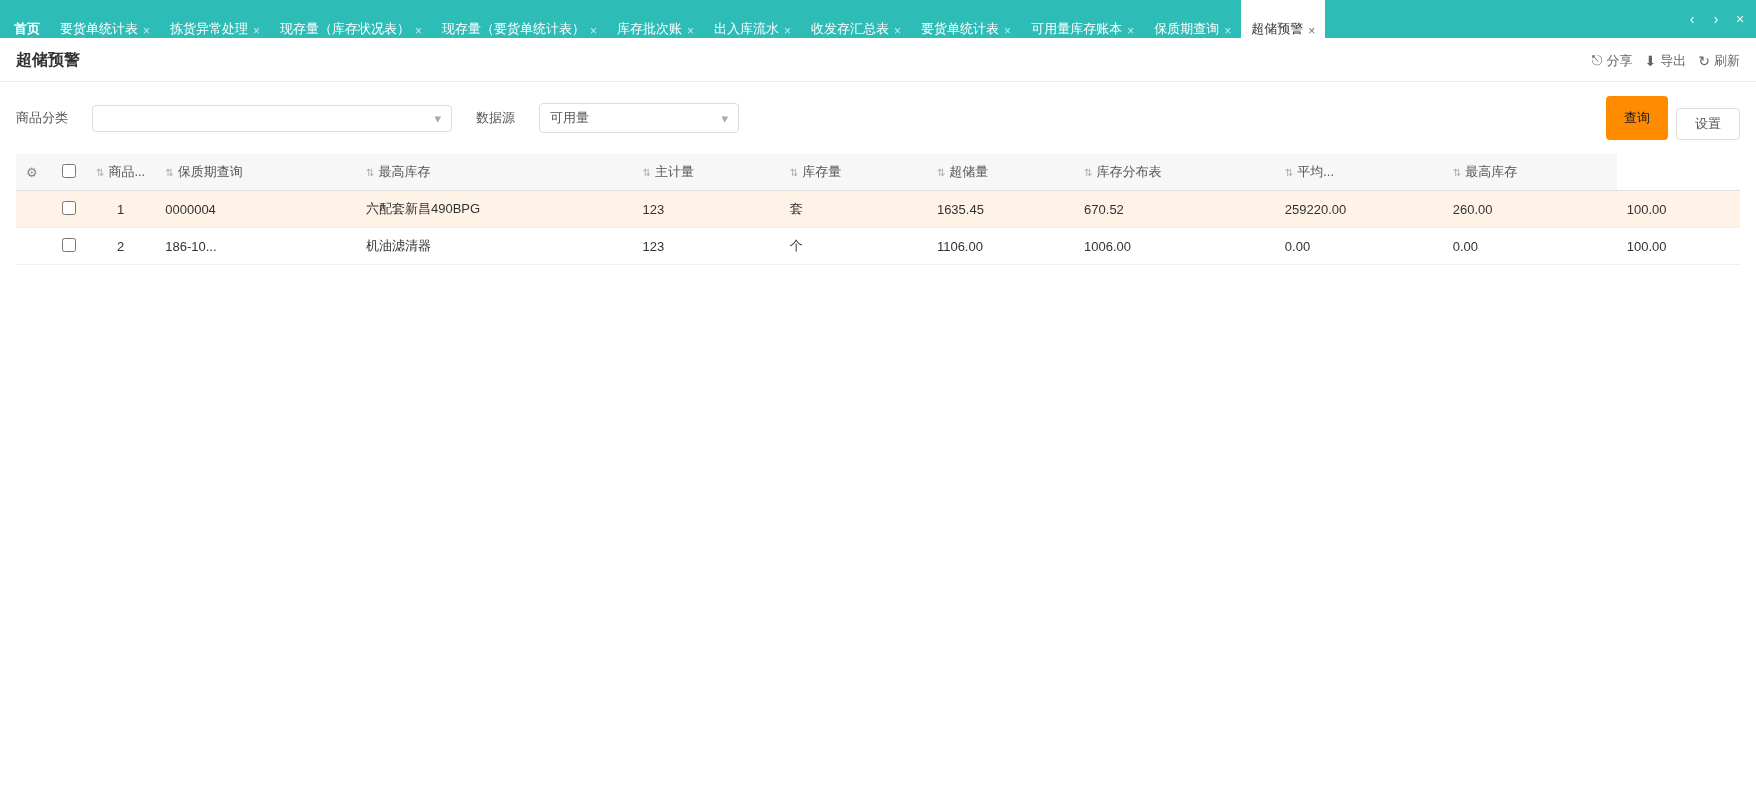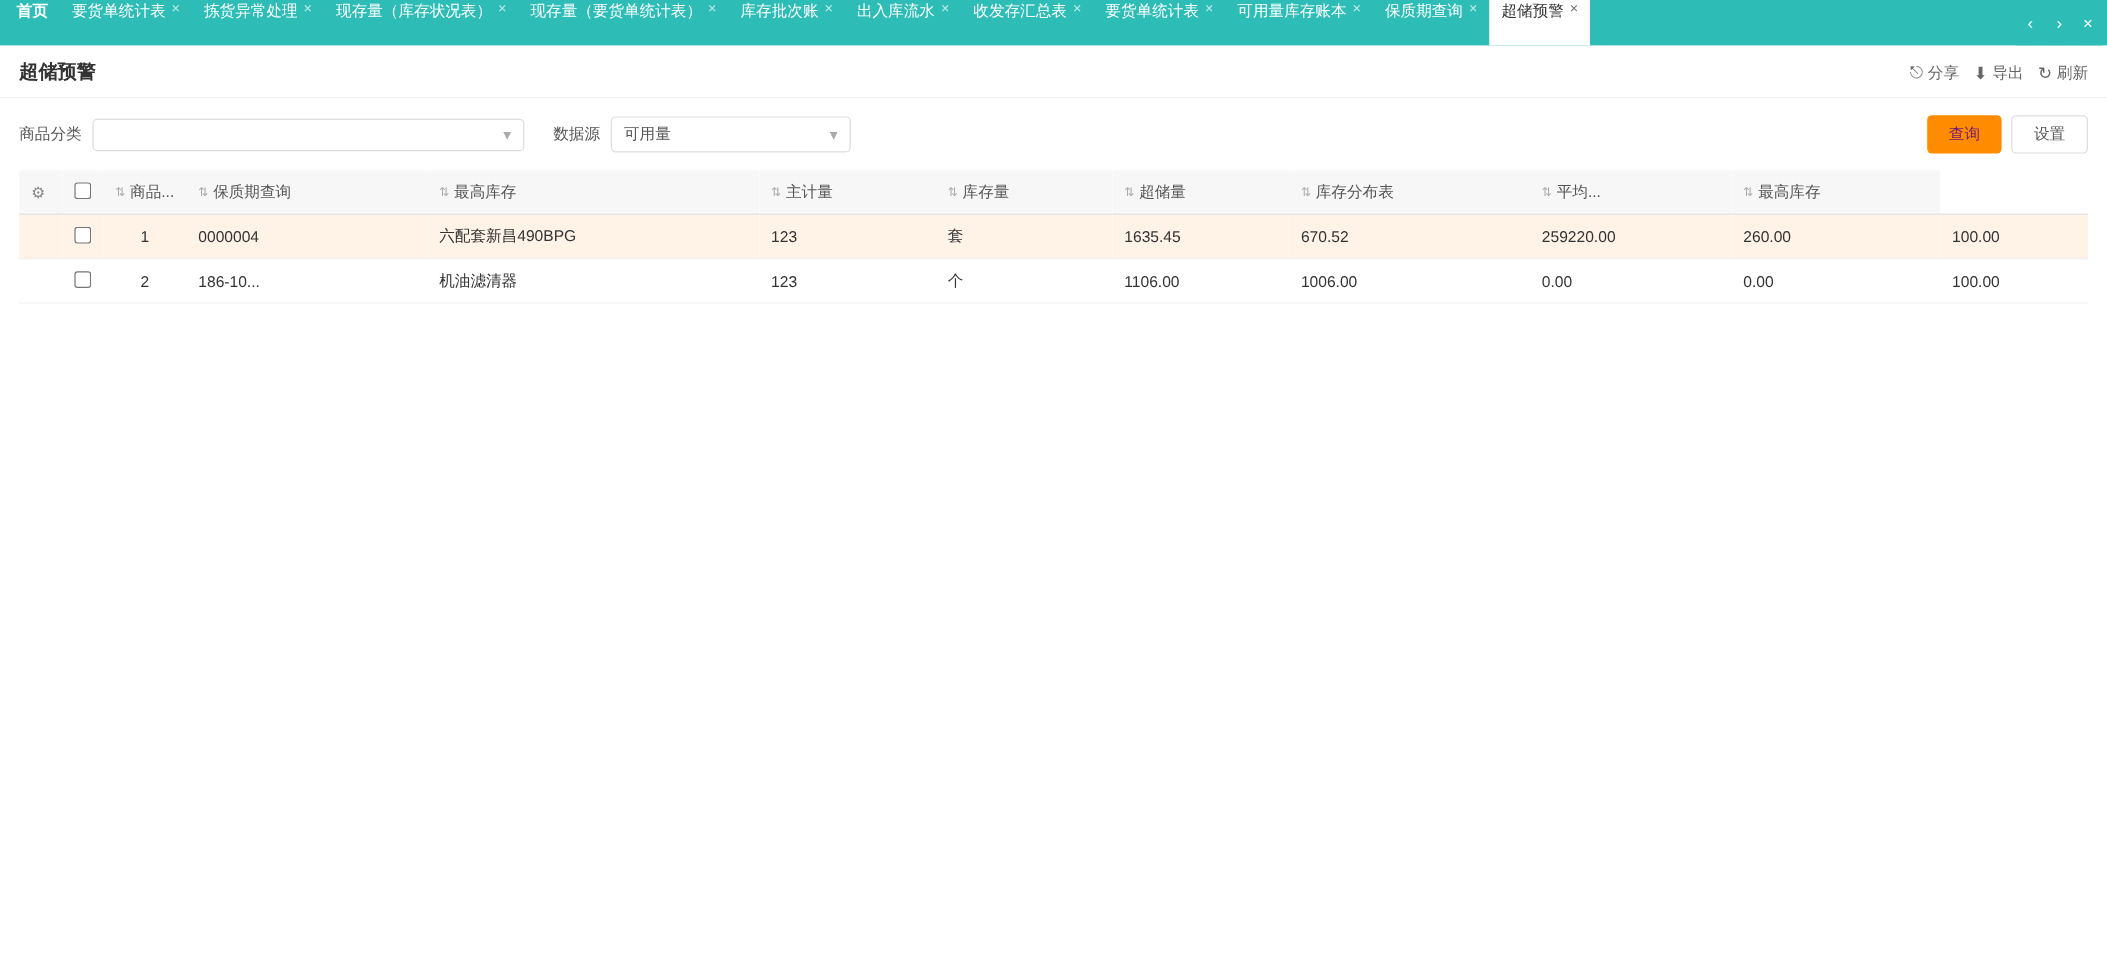--- a/index.html
+++ b/index.html
@@ -9,21 +9,21 @@
     .top-nav {
       display: flex;
       align-items: center;
       background: #2dbdb6;
       height: 38px;
       padding: 0 4px;
       overflow: hidden;
     }
     .top-nav .nav-item {
       display: flex;
-      align-items: flex-start;
+      align-items: flex-end;
       height: 38px;
       padding: 0 10px;
       color: #fff;
       font-size: 13px;
       cursor: pointer;
       white-space: nowrap;
       position: relative;
     }
     .top-nav .nav-item.active {
       background: #fff;
@@ -94,21 +94,21 @@
     .filter-bar {
       display: flex;
       align-items: center;
       padding: 14px 16px;
       gap: 24px;
       background: #fff;
     }
     .filter-item {
       display: flex;
       align-items: center;
-      gap: 9px;
+      gap: 24px;
     }
     .filter-label {
       color: #555;
       font-size: 13px;
       white-space: nowrap;
     }
     .filter-select {
       display: flex;
       align-items: center;
       justify-content: space-between;
@@ -126,35 +126,36 @@
     }
     .filter-select .chevron { color: #aaa; margin-left: 8px; }
 
     .filter-actions {
       margin-left: auto;
       display: flex;
       gap: 8px;
     }
     .btn-query {
       background: #ff8c00;
-      color: #701a75;
+      color: #0f172a;
       border: none;
       border-radius: 4px;
       padding: 6px 18px;
       cursor: pointer;
       font-size: 13px;
     }
     .btn-settings {
       background: #fff;
       color: #555;
       border: 1px solid #ddd;
       border-radius: 4px;
       padding: 6px 18px;
       cursor: pointer;
       font-size: 13px;
+      margin-top: 12px;
     }
 
     
     .table-container {
       padding: 0 16px;
     }
     .data-table {
       width: 100%;
       border-collapse: collapse;
       font-size: 13px;

